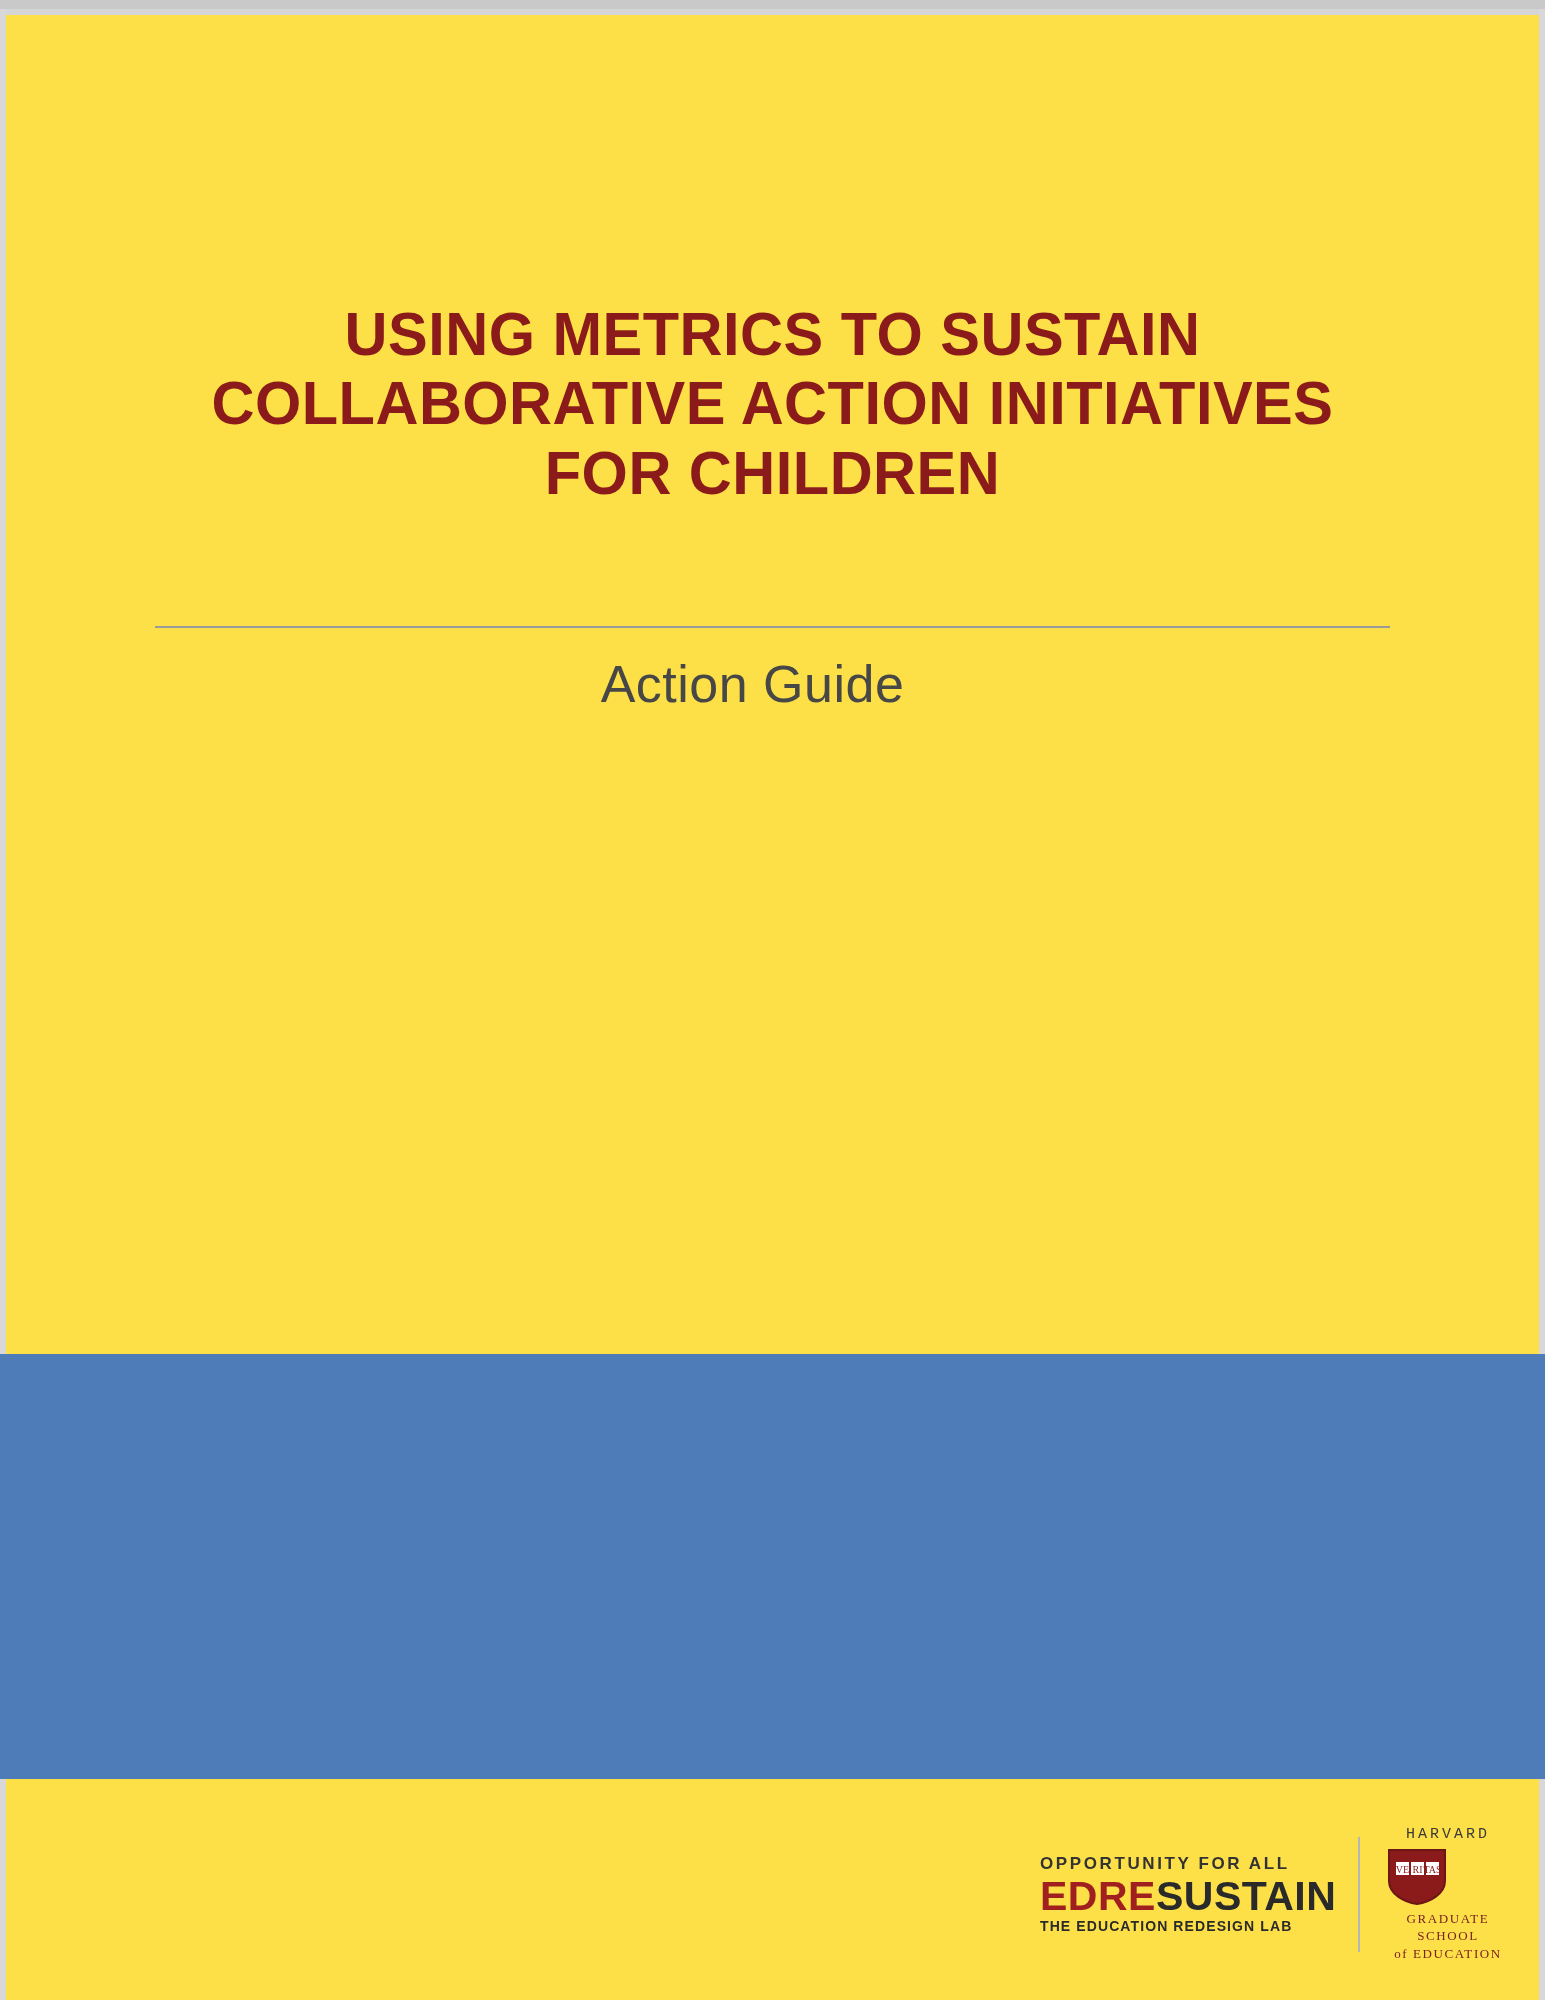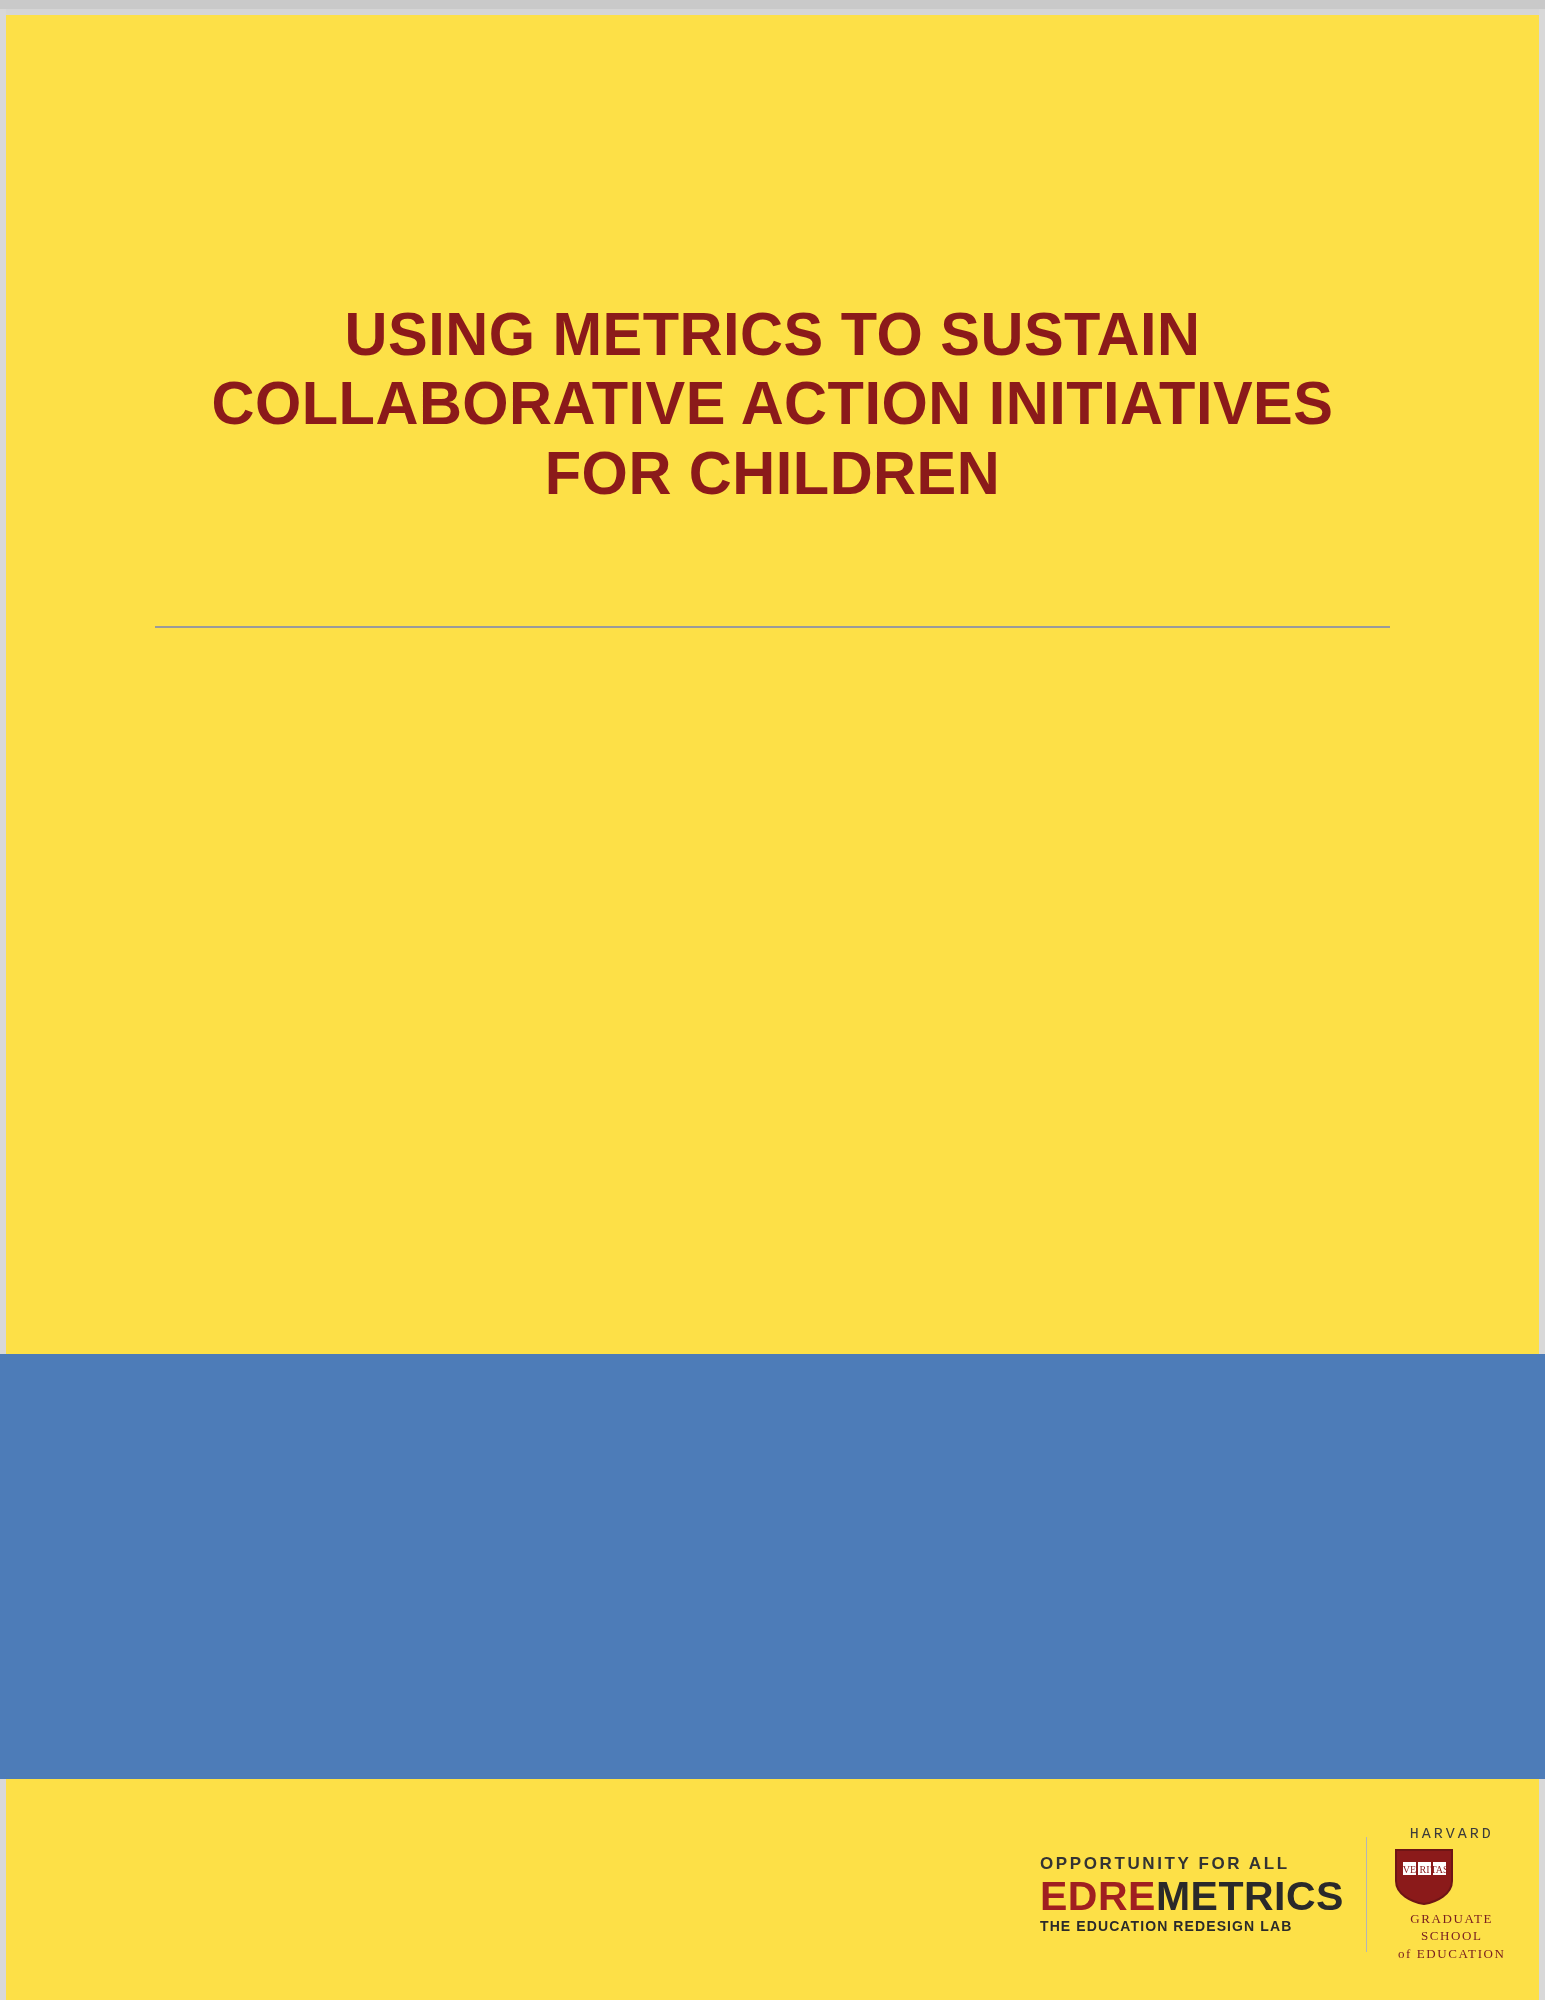--- a/index.html
+++ b/index.html
@@ -166,33 +166,34 @@
   <div class="page-edge-left"></div>
   <div class="page-edge-right"></div>
   <div class="page-edge-bottom"></div>
 
   <div class="title-block">
     <h1 class="doc-title">USING METRICS TO SUSTAIN COLLABORATIVE ACTION INITIATIVES FOR CHILDREN</h1>
   </div>
 
   <div class="title-rule"></div>
 
+  <div class="doc-subtitle">Action Guide</div>
 
   <div class="blue-band">
     
     
     
   </div>
 
   <div class="footer-logos">
 
     <div class="edr-logo">
       <div class="edr-top">OPPORTUNITY FOR ALL</div>
       <div class="edr-main">
-        <span class="red">EDRE</span><span class="dark">METRICS</span>
+        <span class="red">EDRE</span><span class="dark">SUSTAIN</span>
       </div>
       <div class="edr-bottom">THE EDUCATION REDESIGN LAB</div>
     </div>
 
     <div class="logo-divider"></div>
 
     <div class="harvard-logo">
       <div class="harvard-word">HARVARD</div>
       <div class="shield-wrap">
         <svg width="62" height="58" viewBox="0 0 62 58">

